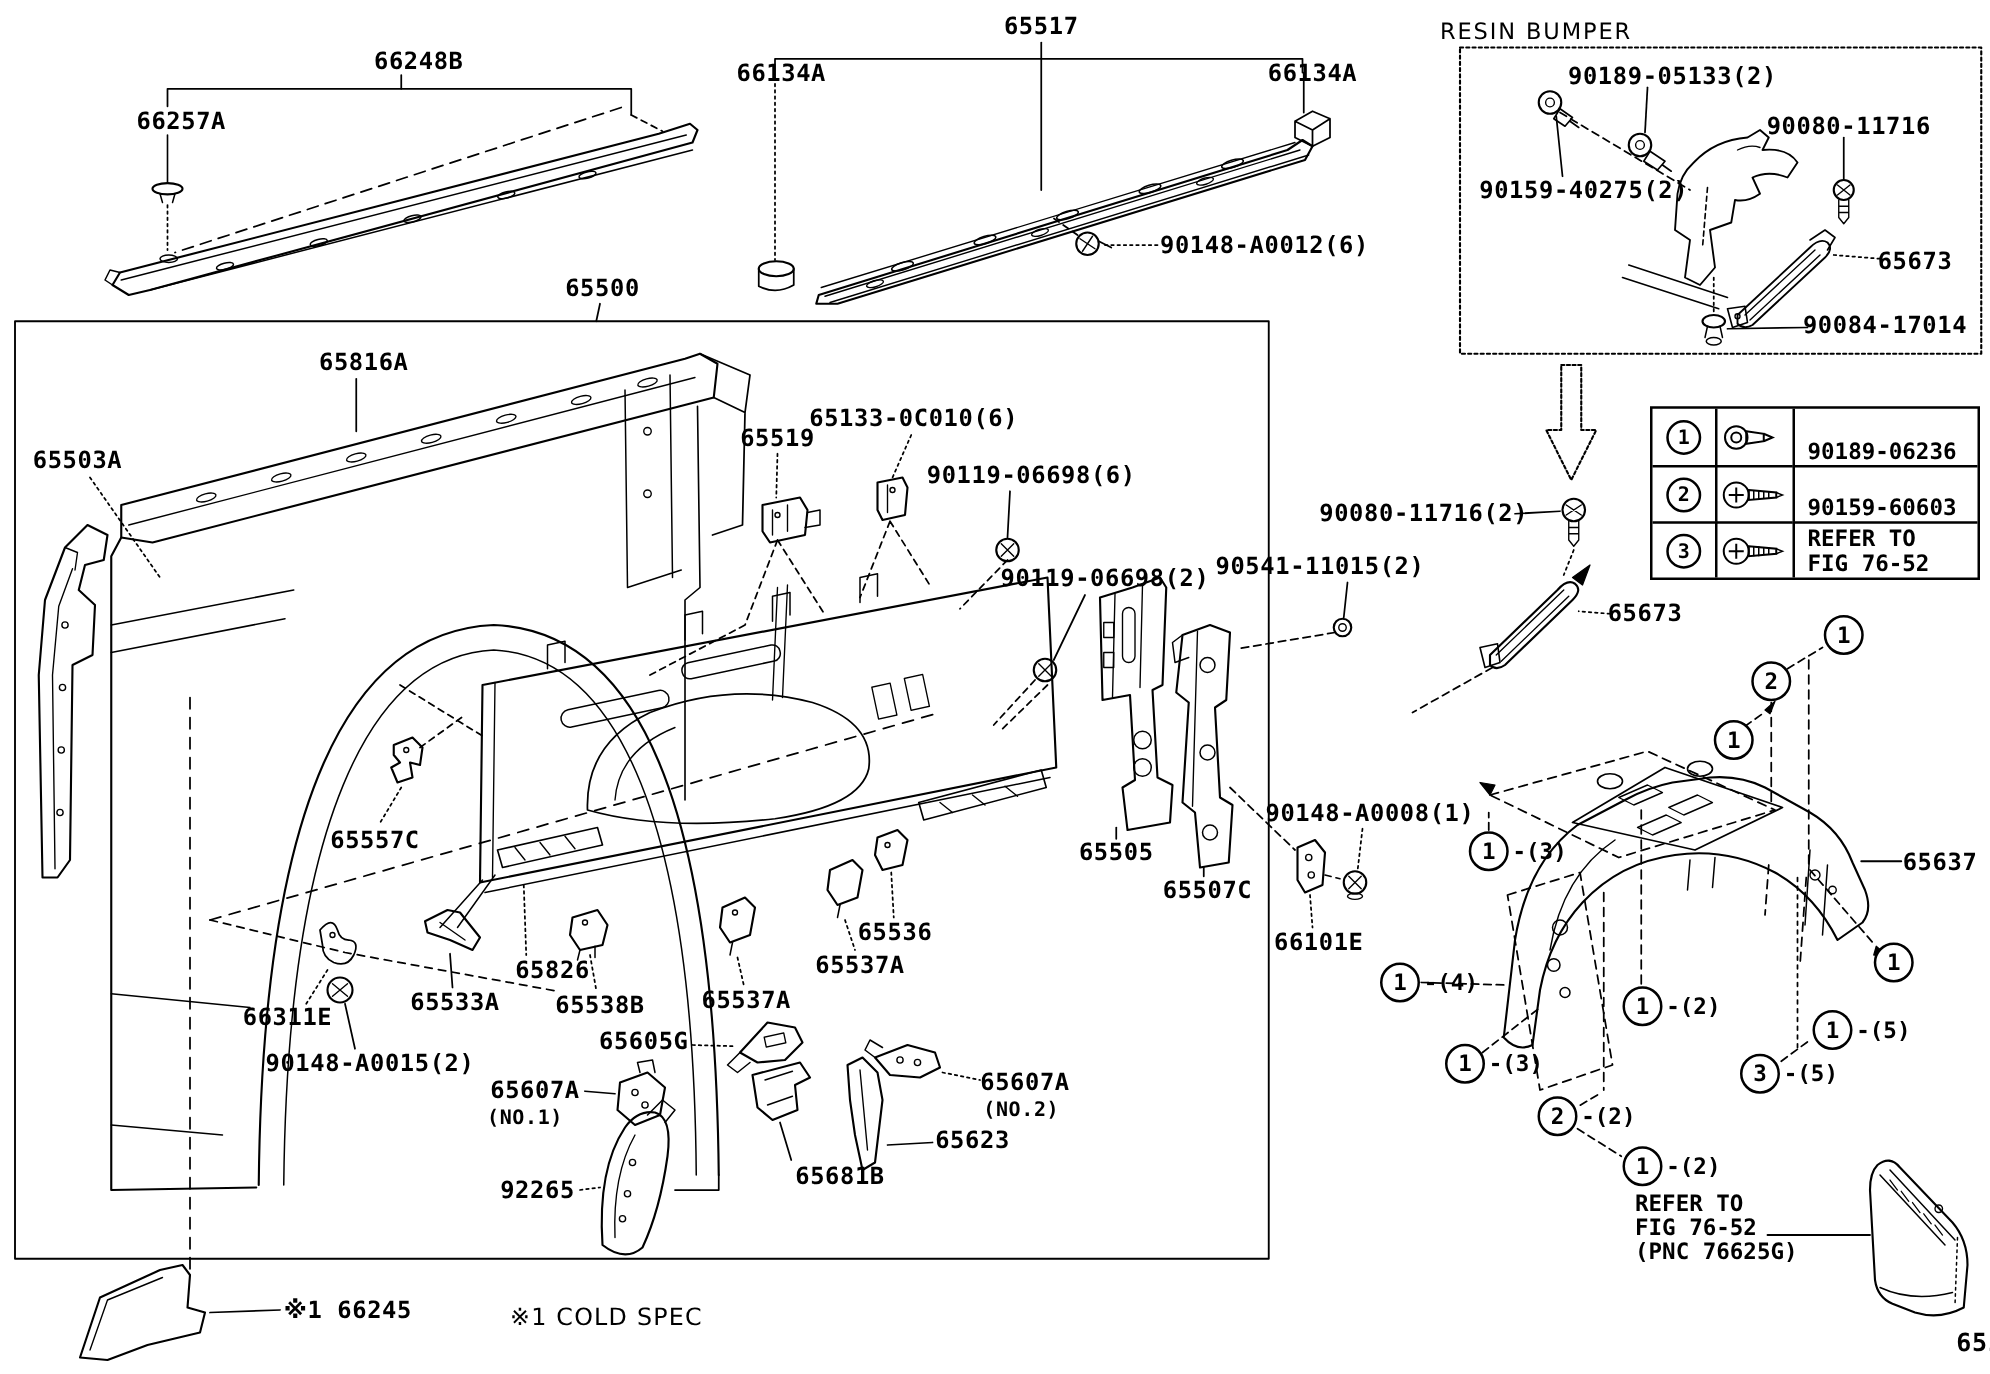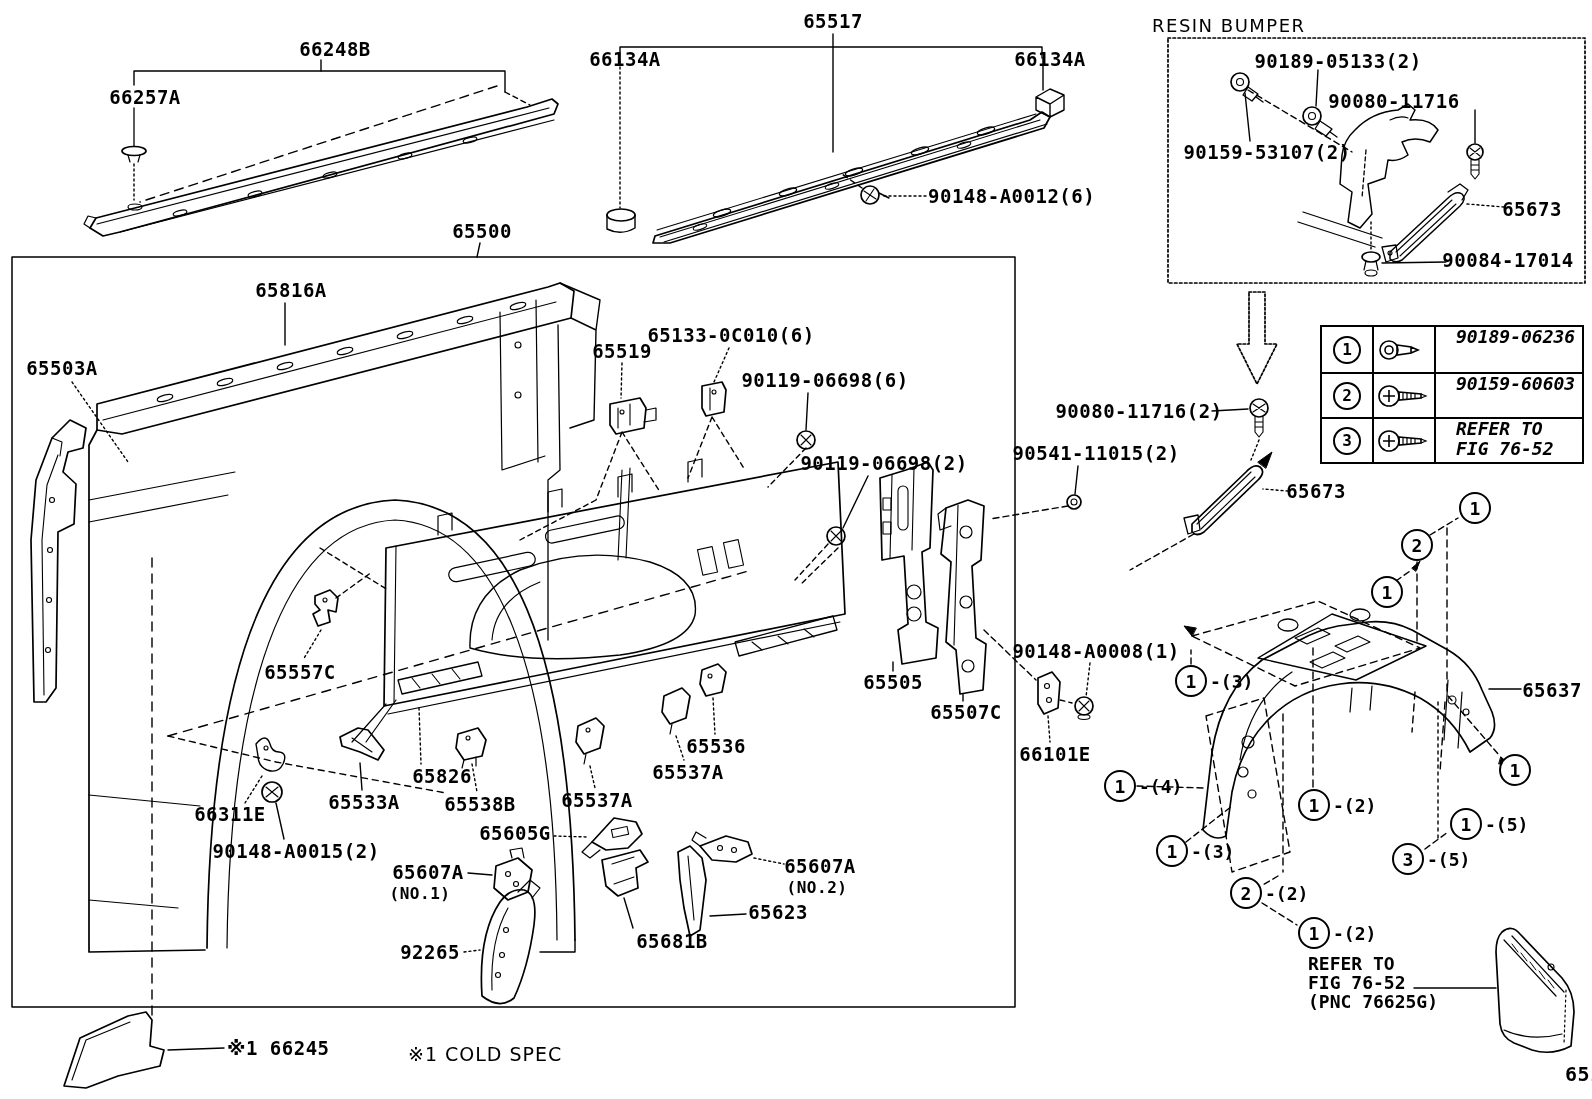--- a/index.html
+++ b/index.html
@@ -21,22 +21,22 @@
         display:flex;align-items:center;justify-content:center;font-size:18px;font-weight:bold;
         background:#fff;flex:none;}
   .csuf{font-size:18px;font-weight:bold;margin-left:3px;}
   .legend{position:absolute;left:1320px;top:325px;border:2.5px solid #000;background:#fff;
           display:grid;grid-template-columns:50px 62px 148px;grid-auto-rows:45px;}
   .legend .cell{border-top:2px solid #000;border-left:2px solid #000;
                 display:flex;align-items:center;justify-content:center;}
   .legend .cell.r0{border-top:none;}
   .legend .cell.c0{border-left:none;}
   .legend .cnum{width:28px;height:28px;border-width:2px;font-size:16px;}
-  .legend .pn{justify-content:flex-start;padding-left:20px;font-weight:bold;font-size:18px;
-              line-height:20px;flex-direction:column;align-items:flex-start;font-style:italic;}
+  .legend .pn{justify-content:flex-end;padding-left:10px;font-weight:bold;font-size:18px;
+              line-height:20px;flex-direction:column;align-items:flex-start;}
   .legend .pn span{display:block;}
 </style>
 </head>
 <body>
 
 <div class="stage">
 
 <svg class="art" width="1592" height="1099" viewBox="0 0 1592 1099">
   <g fill="none" stroke="#000" stroke-width="1.7" stroke-linecap="round" stroke-linejoin="round">
 
@@ -407,34 +407,34 @@
 
 <div class="lbl" style="left:335px;top:38px">66248B</div>
 <div class="lbl" style="left:145px;top:86px">66257A</div>
 <div class="lbl" style="left:833px;top:10px">65517</div>
 <div class="lbl" style="left:625px;top:48px">66134A</div>
 <div class="lbl" style="left:1050px;top:48px">66134A</div>
 <div class="lbl la" style="left:928px;top:185px">90148-A0012(6)</div>
 
 <div class="lbl la sans" style="left:1152px;top:15px">RESIN BUMPER</div>
 <div class="lbl" style="left:1338px;top:50px">90189-05133(2)</div>
-<div class="lbl" style="left:1394px;top:90px">90080-11716</div>
-<div class="lbl" style="left:1267px;top:141px">90159-53107(2)</div>
+<div class="lbl" style="left:1479px;top:90px">90080-11716</div>
+<div class="lbl" style="left:1267px;top:141px">90159-40275(2)</div>
 <div class="lbl" style="left:1532px;top:198px">65673</div>
 <div class="lbl" style="left:1508px;top:249px">90084-17014</div>
 
 <div class="lbl" style="left:482px;top:220px">65500</div>
 <div class="lbl" style="left:291px;top:279px">65816A</div>
 <div class="lbl" style="left:62px;top:357px">65503A</div>
 <div class="lbl" style="left:622px;top:340px">65519</div>
 <div class="lbl" style="left:731px;top:324px">65133-0C010(6)</div>
 <div class="lbl" style="left:825px;top:369px">90119-06698(6)</div>
 <div class="lbl" style="left:884px;top:452px">90119-06698(2)</div>
 <div class="lbl" style="left:1139px;top:400px">90080-11716(2)</div>
-<div class="lbl" style="left:1096px;top:442px">90541-11015(2)</div>
+<div class="lbl" style="left:1056px;top:442px">90541-11015(2)</div>
 <div class="lbl" style="left:1316px;top:480px">65673</div>
 <div class="lbl" style="left:893px;top:671px">65505</div>
 <div class="lbl" style="left:966px;top:701px">65507C</div>
 <div class="lbl" style="left:1096px;top:640px">90148-A0008(1)</div>
 <div class="lbl" style="left:1055px;top:743px">66101E</div>
 <div class="lbl" style="left:300px;top:661px">65557C</div>
 <div class="lbl" style="left:442px;top:765px">65826</div>
 <div class="lbl" style="left:364px;top:791px">65533A</div>
 <div class="lbl" style="left:230px;top:803px">66311E</div>
 <div class="lbl" style="left:296px;top:840px">90148-A0015(2)</div>

